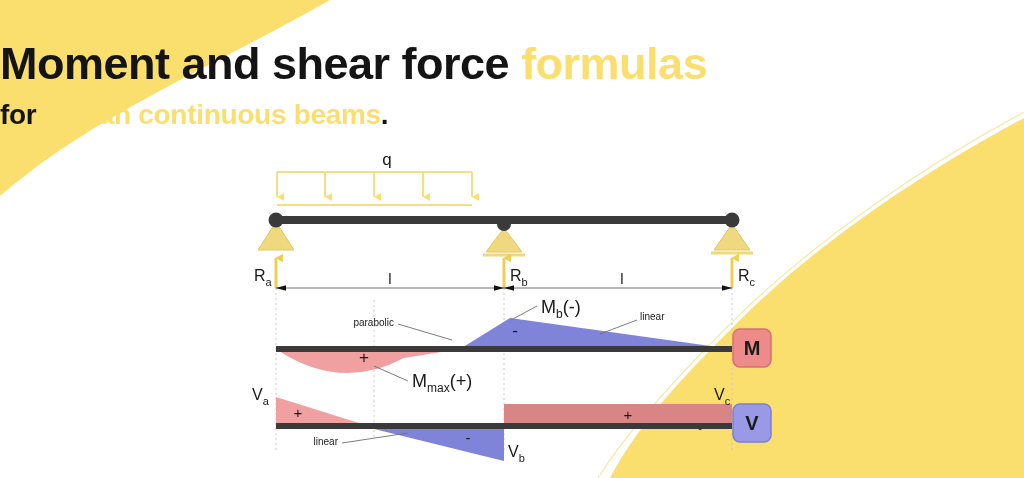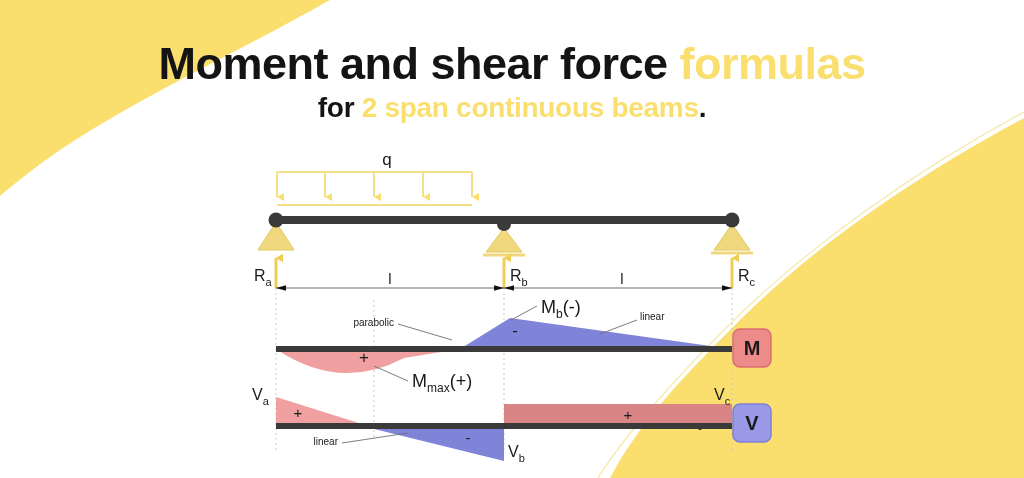--- a/index.html
+++ b/index.html
@@ -19,36 +19,35 @@
     position: absolute;
     left: 0; top: 0;
     width: 1024px; height: 478px;
     pointer-events: none;
   }
   #title-block {
     position: absolute;
     left: 0;
     top: 40px;
     width: 1024px;
-    text-align: center;
     z-index: 5;
   }
   .title-line1 {
     font-size: 45px;
     font-weight: bold;
     letter-spacing: -0.5px;
     line-height: 1.05;
     white-space: nowrap;
   }
   .title-line2 {
     font-size: 28px;
     font-weight: bold;
     letter-spacing: -0.3px;
     line-height: 1.05;
-    margin-top: 6px;
+    margin-top: 13px;
     white-space: nowrap;
   }
   .tk { color: #141414; }
   .ty { color: #FADF6E; }
   #diagram {
     position: absolute;
     left: 0; top: 0;
     width: 1024px; height: 478px;
     z-index: 4;
   }

